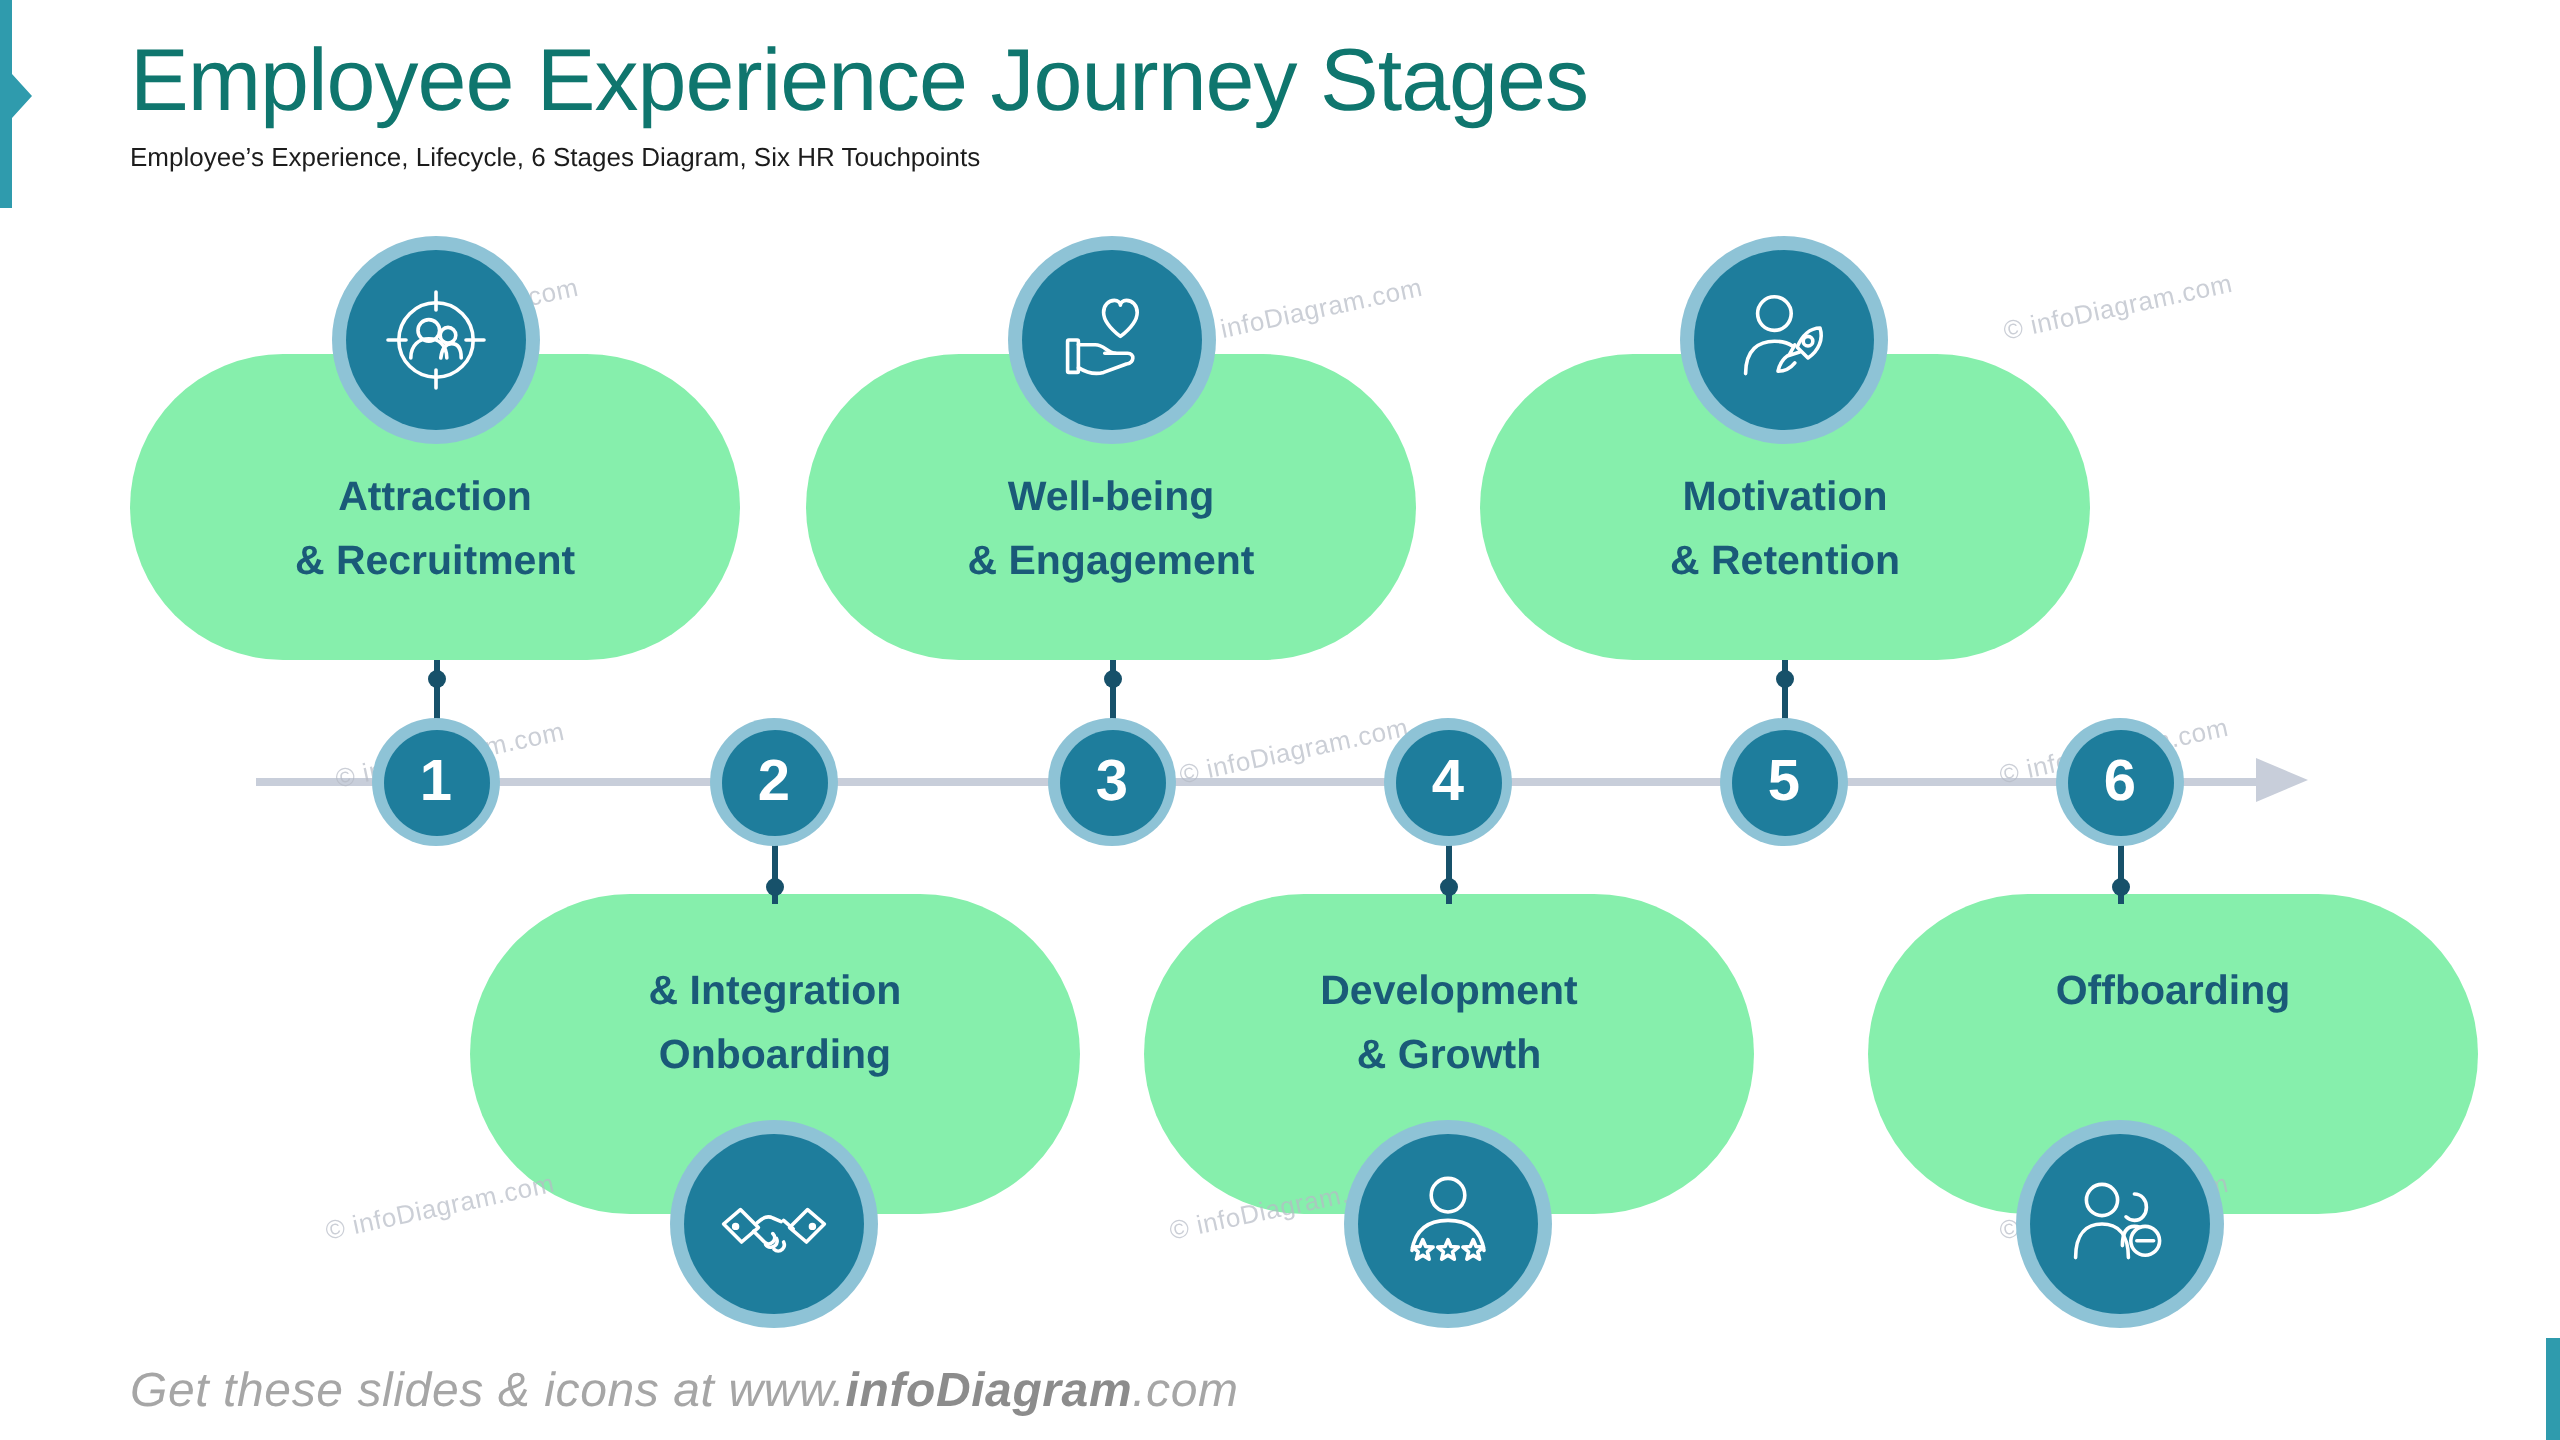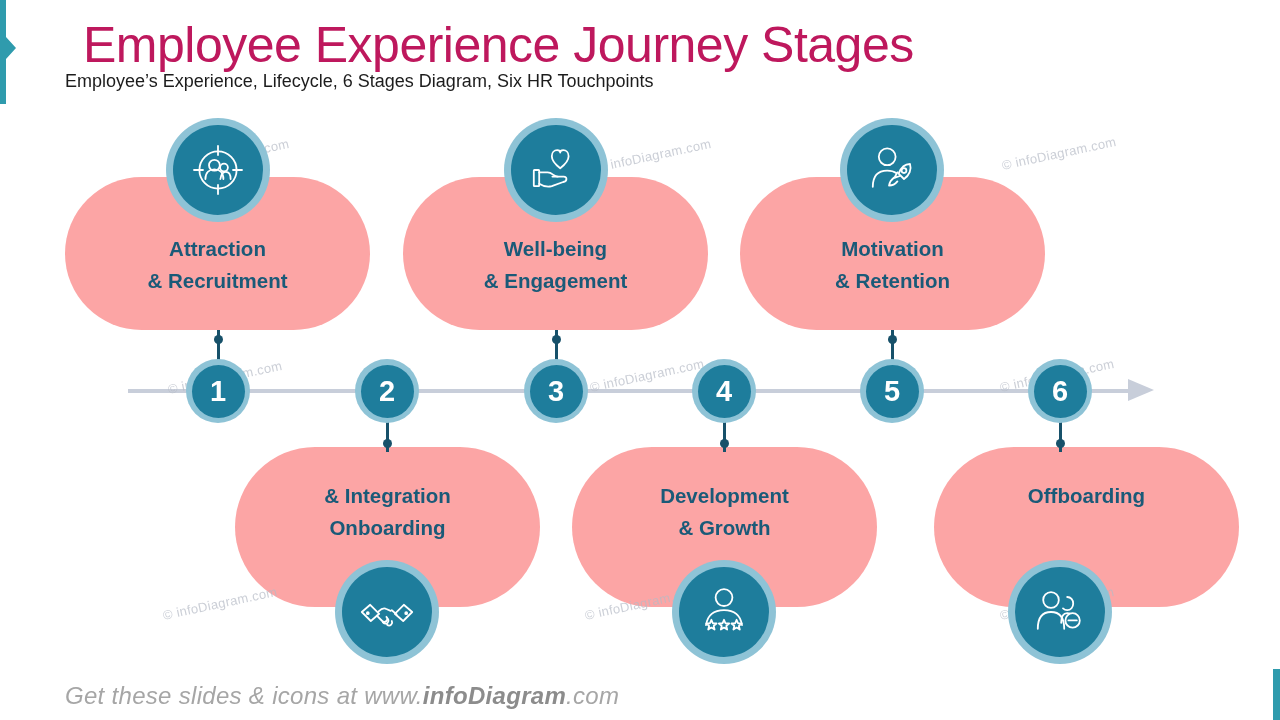--- a/index.html
+++ b/index.html
@@ -1,23 +1,23 @@
 <!DOCTYPE html>
 <html><head>
 <meta charset="utf-8">
 <style>
   html,body{margin:0;padding:0;background:#fff;}
   .slide{position:relative;width:1280px;height:720px;background:#ffffff;overflow:hidden;
          font-family:"Liberation Sans",sans-serif;}
   .accent-left{position:absolute;left:0;top:0;width:16px;height:104px;background:#2F9BAD;
     clip-path:polygon(0 0,6px 0,6px 37px,16px 48px,6px 59px,6px 104px,0 104px);}
   .accent-right{position:absolute;left:1273px;top:669px;width:7px;height:51px;background:#2F9BAD;}
-  .title{position:absolute;left:65px;top:16px;font-size:50px;color:#be185d;letter-spacing:-0.5px;white-space:nowrap;margin-left:18px;}
-  .subtitle{position:absolute;left:65px;top:71px;font-size:18px;color:#1c1c1c;white-space:nowrap;}
-  .blob{position:absolute;background:#fca5a5;z-index:0;}
+  .title{position:absolute;left:65px;top:16px;font-size:44px;color:#0f766e;letter-spacing:-0.5px;white-space:nowrap;}
+  .subtitle{position:absolute;left:65px;top:71px;font-size:13px;color:#1c1c1c;white-space:nowrap;}
+  .blob{position:absolute;background:#86efac;z-index:0;}
   .blob.toprow{width:305px;height:153px;top:177px;border-radius:77px;}
   .blob.bottomrow{width:305px;height:160px;top:447px;border-radius:80px;}
   .stage-label{position:absolute;width:100%;text-align:center;font-weight:bold;font-size:20.5px;
     color:#1A5A78;line-height:32px;}
   .blob.toprow .stage-label{top:56px;}
   .blob.bottomrow .stage-label{top:33px;}
   .icon-circle{position:absolute;width:104px;height:104px;border-radius:50%;background:#8EC3D6;
     display:flex;align-items:center;justify-content:center;z-index:3;}
   .icon-inner{width:90px;height:90px;border-radius:50%;background:#1E7D9C;
     display:flex;align-items:center;justify-content:center;}

